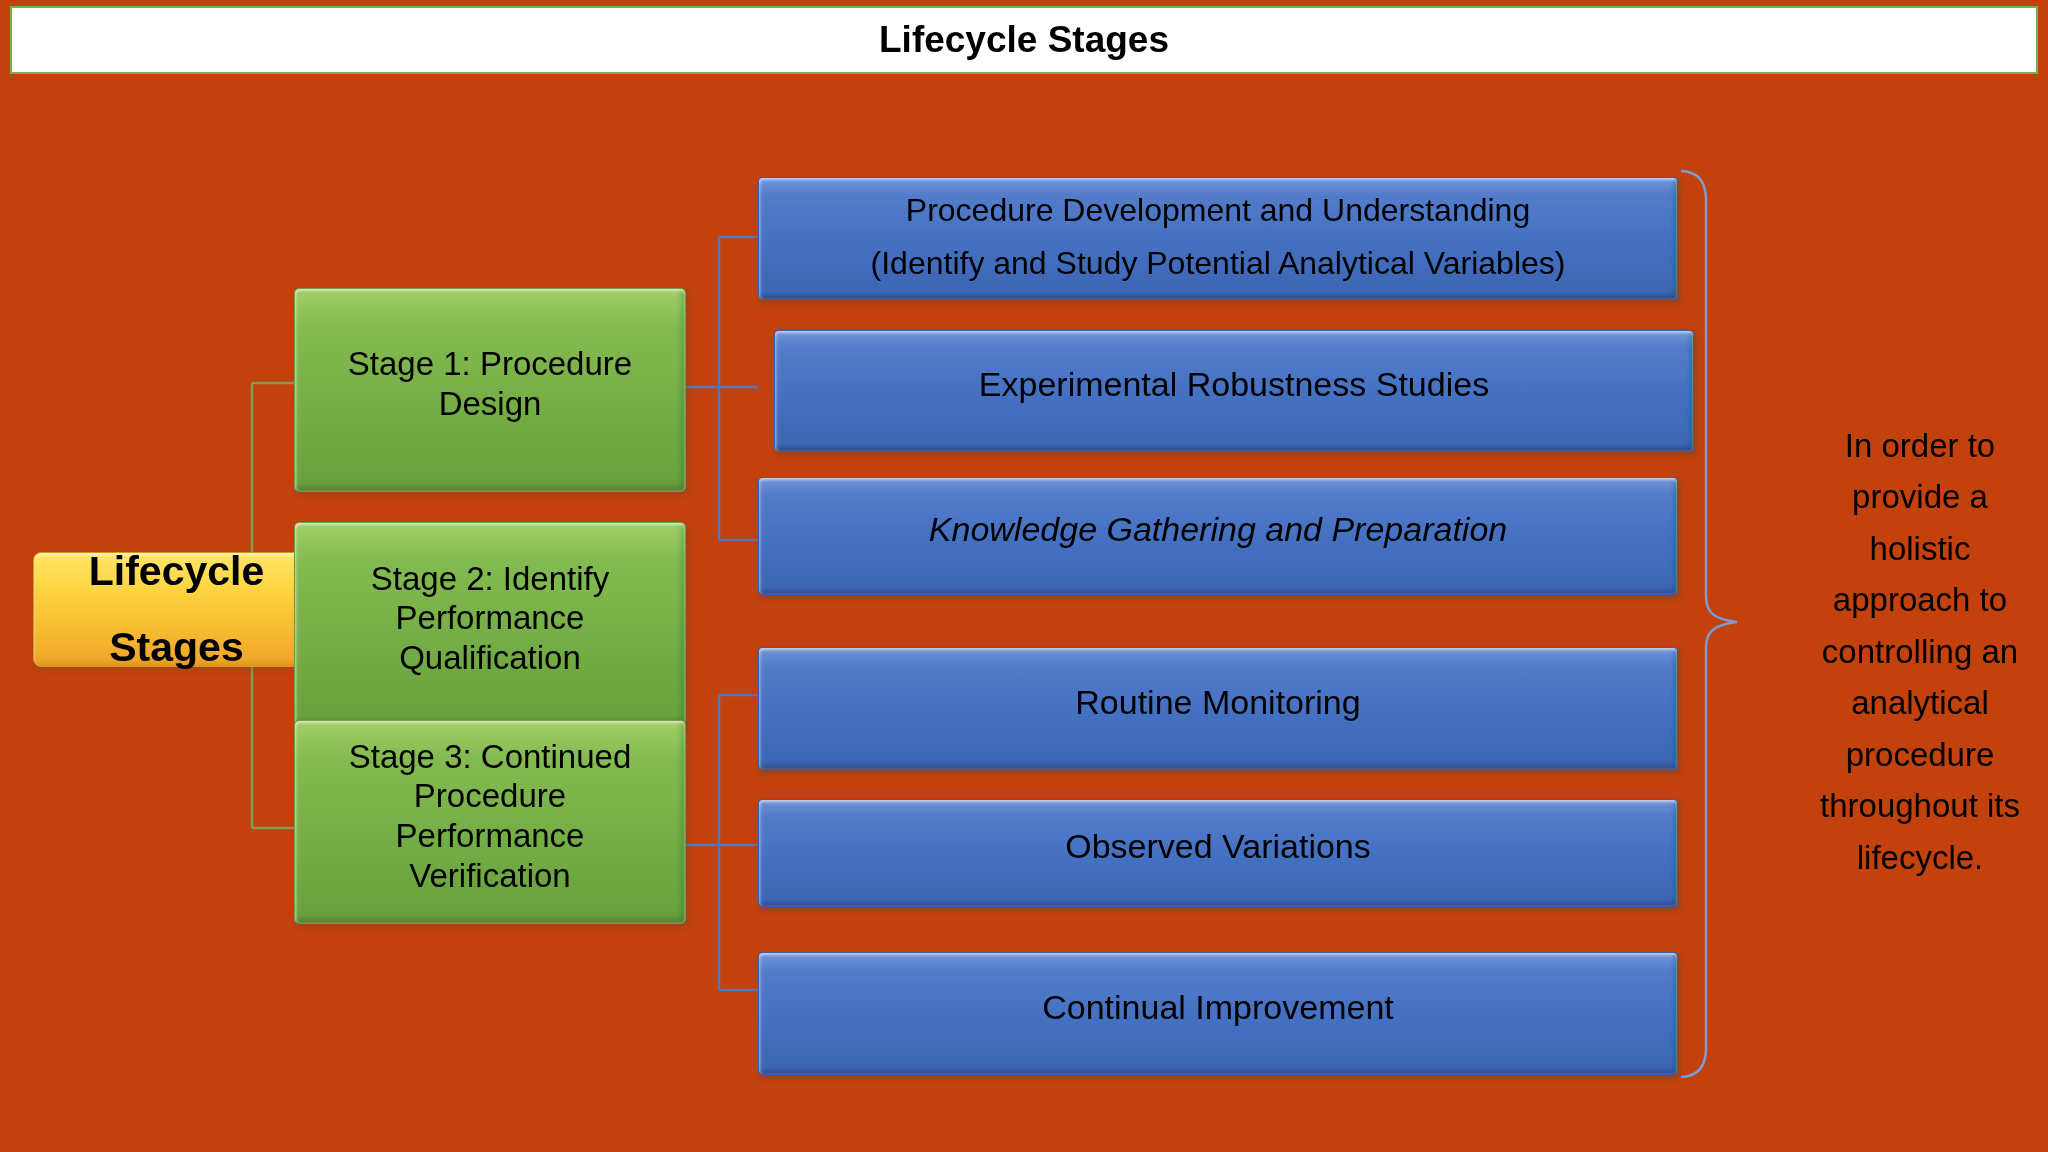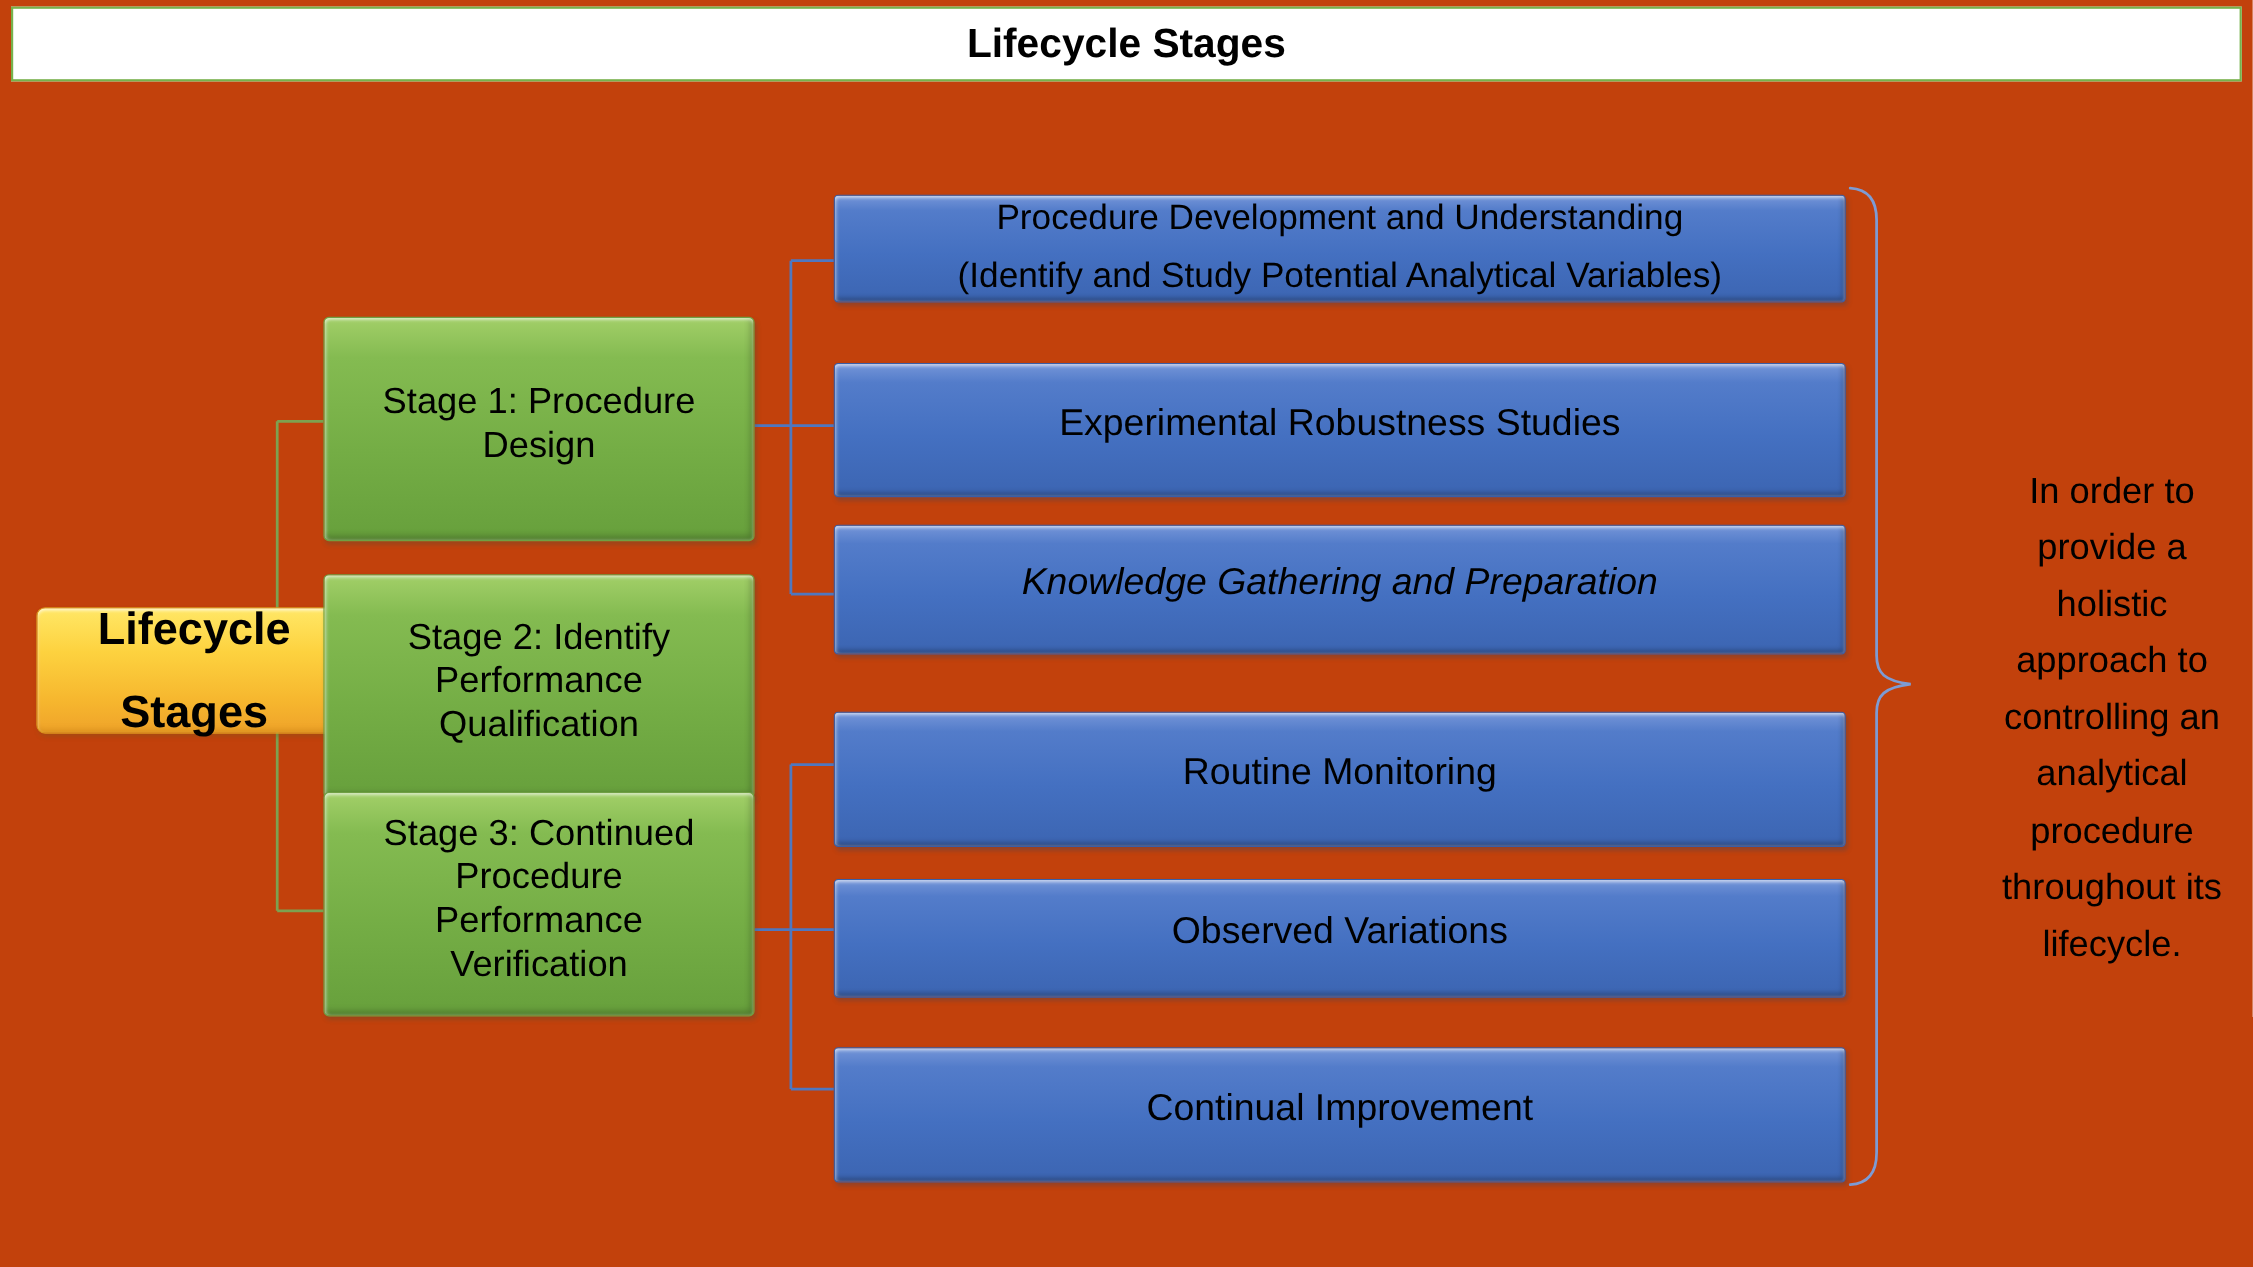--- a/index.html
+++ b/index.html
@@ -71,23 +71,23 @@
   <div class="box green ml" style="top:288px;">Stage 1: Procedure
 Design</div>
   <div class="box green ml" style="top:522px;">Stage 2: Identify
 Performance
 Qualification</div>
   <div class="box green ml" style="top:720px;">Stage 3: Continued
 Procedure
 Performance
 Verification</div>
 
-  <div class="box blue two-line ml" style="top:177px;height:98px;">Procedure Development and Understanding
+  <div class="box blue two-line ml" style="top:177px;height:123px;">Procedure Development and Understanding
 (Identify and Study Potential Analytical Variables)</div>
-  <div class="box blue ml" style="top:330px;height:122px;">Experimental Robustness Studies</div>
+  <div class="box blue ml" style="top:330px;height:122px;margin-left:16px;">Experimental Robustness Studies</div>
   <div class="box blue ml" style="top:477px;height:118px;font-style:italic;">Knowledge Gathering and Preparation</div>
   <div class="box blue ml" style="top:647px;height:123px;">Routine Monitoring</div>
   <div class="box blue ml" style="top:799px;height:108px;">Observed Variations</div>
   <div class="box blue ml" style="top:952px;height:123px;">Continual Improvement</div>
 
   <div class="annotation ml">In order to
 provide a
 holistic
 approach to
 controlling an

